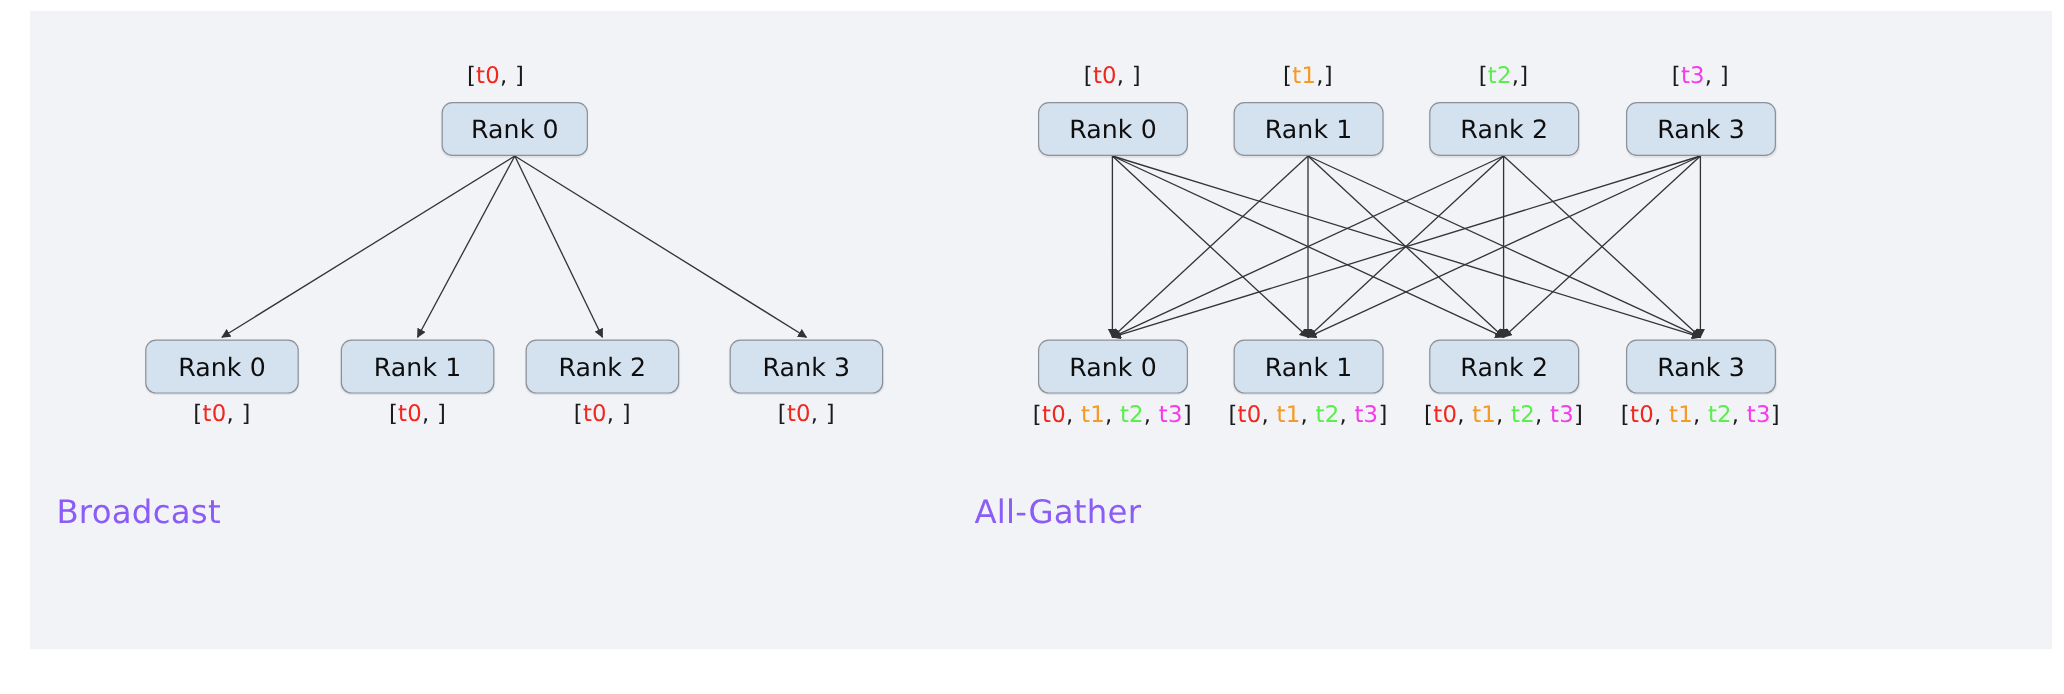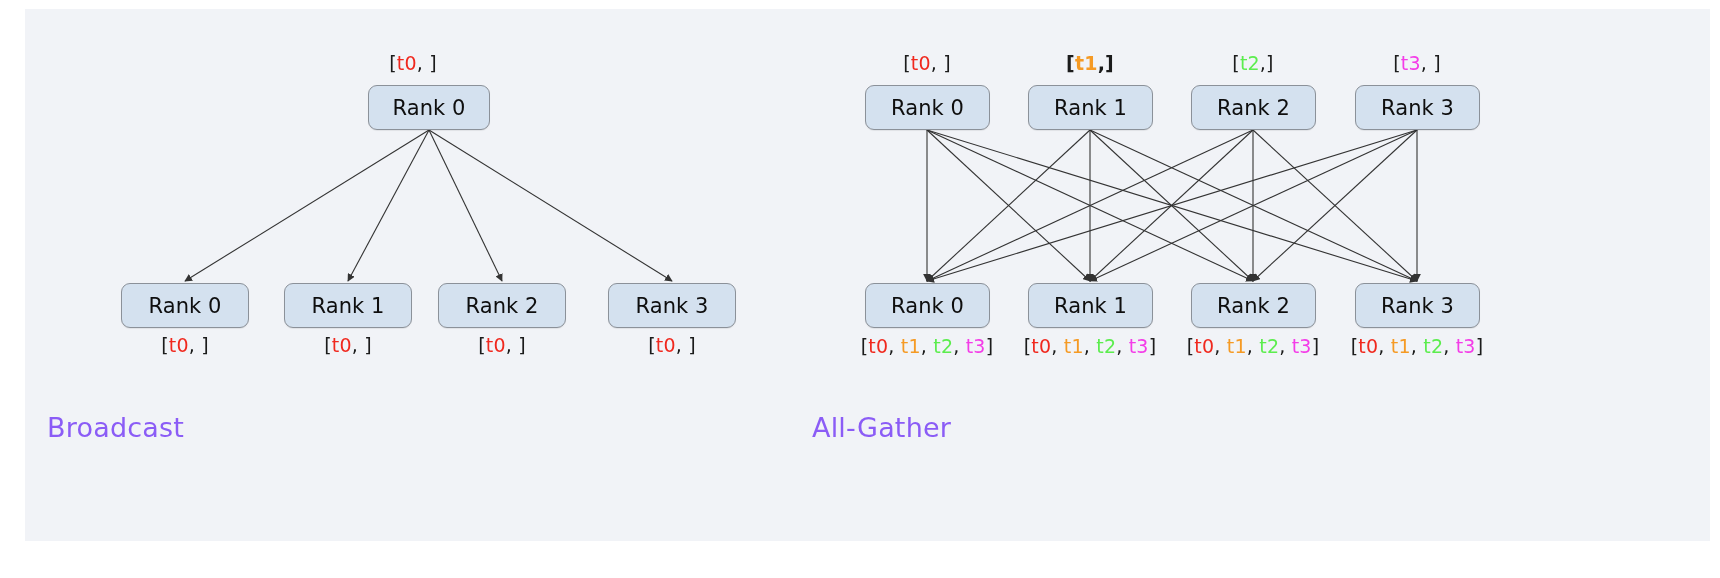--- a/index.html
+++ b/index.html
@@ -121,21 +121,21 @@
     <div class="tokens" style="left:577px; top:325px; width:140px;"><span style="color: rgb(27, 27, 27);">[</span><span class="tk" style="color: rgb(240, 40, 30);">t0</span><span style="color: rgb(27, 27, 27);">,</span><span style="color: rgb(27, 27, 27);"> </span><span style="color: rgb(27, 27, 27);">]</span></div>
 
     <div class="caption" style="left:22px; top:403px;">Broadcast</div>
   </div>
 
   <div>
 
     <div class="tokens" style="left:832px; top:43px; width:140px;"><span style="color: rgb(27, 27, 27);">[</span><span class="tk" style="color: rgb(240, 40, 30);">t0</span><span style="color: rgb(27, 27, 27);">,</span><span style="color: rgb(27, 27, 27);"> </span><span style="color: rgb(27, 27, 27);">]</span></div>
     <div class="node" style="left:840px; top:76px; width:125px; height:45px;">Rank 0</div>
 
-    <div class="tokens" style="left:995px; top:43px; width:140px;font-weight:bold;"><span style="color: rgb(27, 27, 27);">[</span><span class="tk" style="color: rgb(245, 154, 36);">t1</span><span style="color: rgb(27, 27, 27);">,</span><span style="color: rgb(27, 27, 27);">]</span></div>
+    <div class="tokens" style="left:995px; top:43px; width:140px;"><span style="color: rgb(27, 27, 27);">[</span><span class="tk" style="color: rgb(245, 154, 36);">t1</span><span style="color: rgb(27, 27, 27);">,</span><span style="color: rgb(27, 27, 27);">]</span></div>
     <div class="node" style="left:1003px; top:76px; width:125px; height:45px;">Rank 1</div>
 
     <div class="tokens" style="left:1158px; top:43px; width:140px;"><span style="color: rgb(27, 27, 27);">[</span><span class="tk" style="color: rgb(92, 237, 78);">t2</span><span style="color: rgb(27, 27, 27);">,</span><span style="color: rgb(27, 27, 27);">]</span></div>
     <div class="node" style="left:1166px; top:76px; width:125px; height:45px;">Rank 2</div>
 
     <div class="tokens" style="left:1322px; top:43px; width:140px;"><span style="color: rgb(27, 27, 27);">[</span><span class="tk" style="color: rgb(244, 60, 232);">t3</span><span style="color: rgb(27, 27, 27);">,</span><span style="color: rgb(27, 27, 27);"> </span><span style="color: rgb(27, 27, 27);">]</span></div>
     <div class="node" style="left:1330px; top:76px; width:125px; height:45px;">Rank 3</div>
 
     <div class="node" style="left:840px; top:274px; width:125px; height:45px;">Rank 0</div>
     <div class="tokens" style="left:812px; top:326px; width:180px;"><span style="color: rgb(27, 27, 27);">[</span><span class="tk" style="color: rgb(240, 40, 30);">t0</span><span style="color: rgb(27, 27, 27);">,</span><span style="color: rgb(27, 27, 27);"> </span><span class="tk" style="color: rgb(245, 154, 36);">t1</span><span style="color: rgb(27, 27, 27);">,</span><span style="color: rgb(27, 27, 27);"> </span><span class="tk" style="color: rgb(92, 237, 78);">t2</span><span style="color: rgb(27, 27, 27);">,</span><span style="color: rgb(27, 27, 27);"> </span><span class="tk" style="color: rgb(244, 60, 232);">t3</span><span style="color: rgb(27, 27, 27);">]</span></div>

